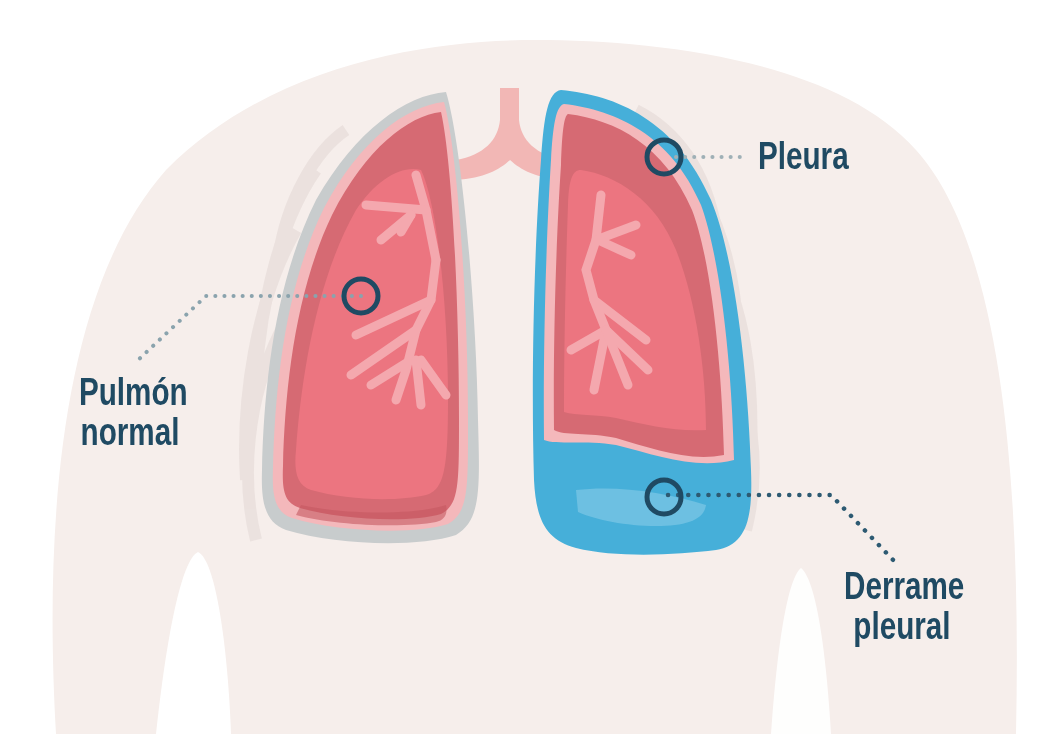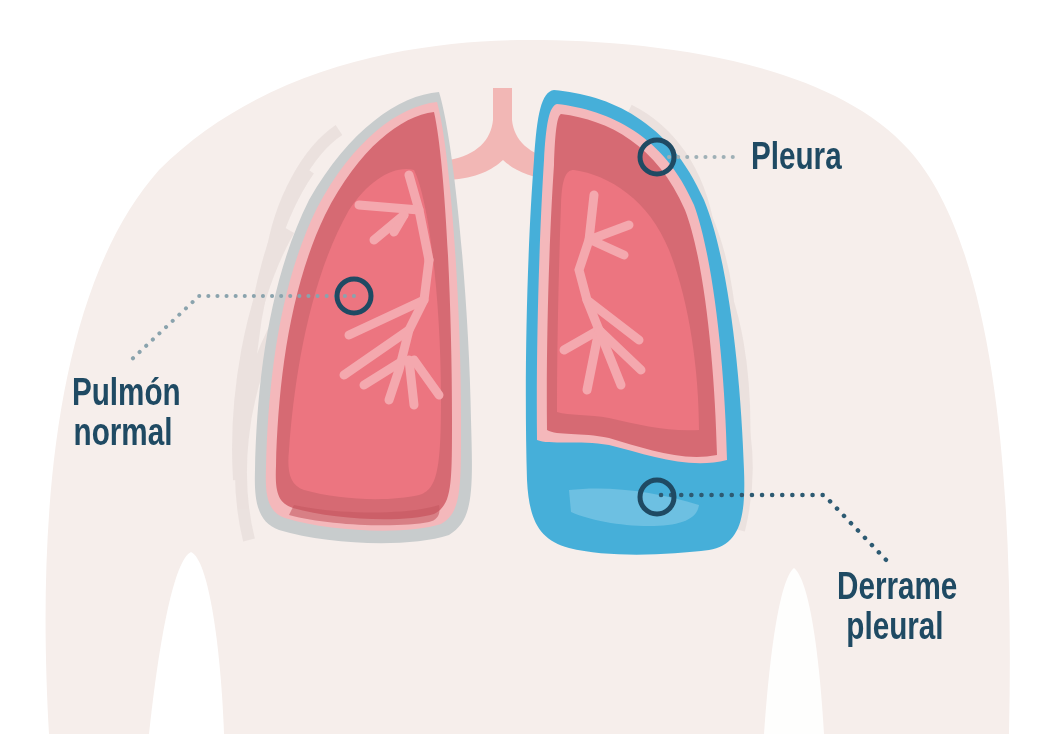--- a/index.html
+++ b/index.html
@@ -2,21 +2,21 @@
 <html><head>
   <meta charset="utf-8">
   <style>
     html, body { margin: 0; padding: 0; }
     body {
       width: 1040px; height: 734px; overflow: hidden;
       background: #ffffff;
       position: relative;
       font-family: "Liberation Sans", sans-serif;
     }
-    #stage { position: absolute; left: 9px; top: 0; width: 956px; height: 734px; }
+    #stage { position: absolute; left: 16px; top: 0; width: 956px; height: 734px; }
     .label {
       position: absolute;
       font-family: "Liberation Sans", sans-serif;
       font-weight: bold;
       color: #1f4a63;
       font-size: 38px;
       line-height: 40px;
       letter-spacing: 0px;
       transform: scaleX(0.78);
       transform-origin: left top;

